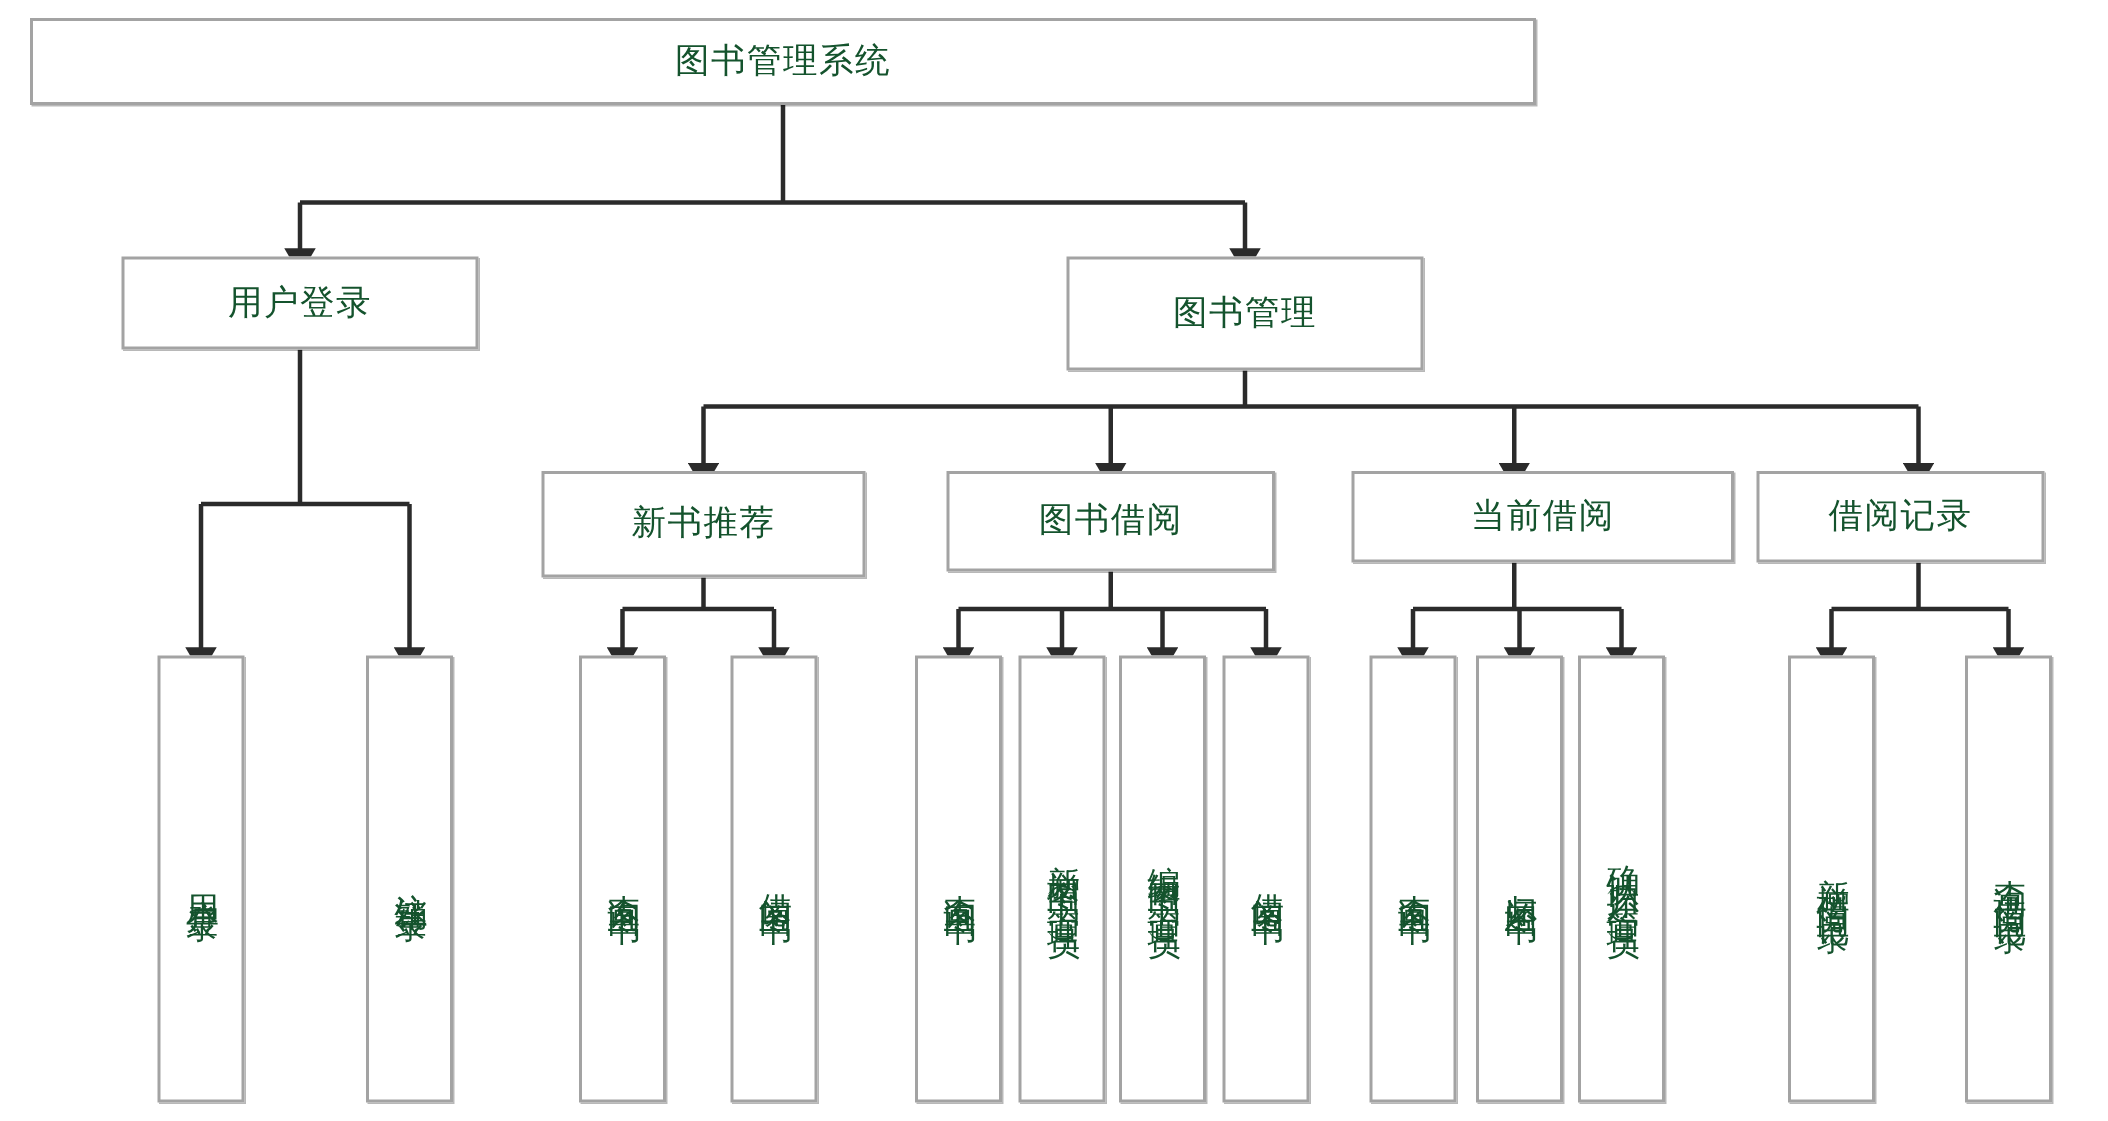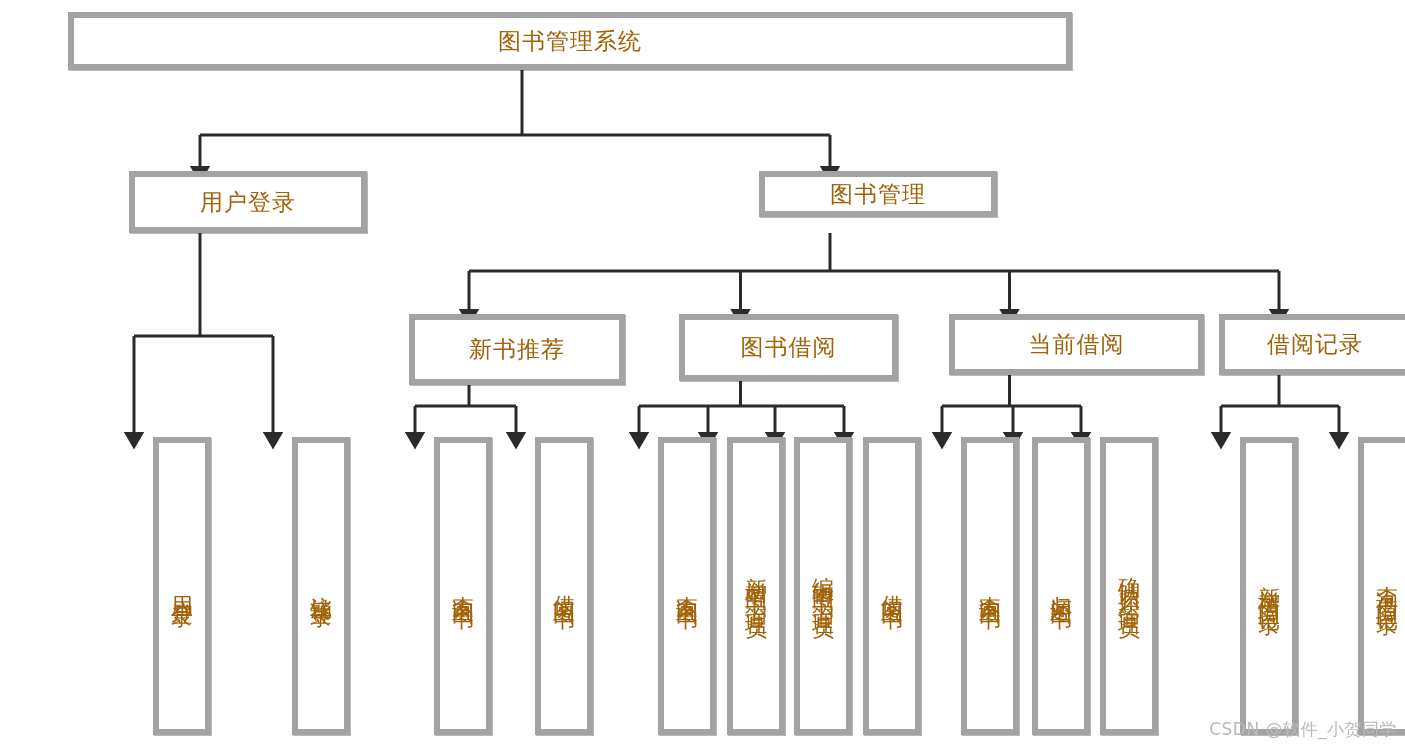--- a/index.html
+++ b/index.html
@@ -22,28 +22,27 @@
     left: 0;
     top: 0;
     width: 1405px;
     height: 747px;
     pointer-events: none;
   }
   .node {
     position: absolute;
     box-sizing: border-box;
     background: #ffffff;
-    border: 6px solid #a3a3a3;
+    border: 2px solid #a3a3a3;
     box-shadow: 1px 1px 0 rgba(0,0,0,0.28);
     display: flex;
     align-items: center;
     justify-content: center;
-    color: #a16207;
+    color: #14532d;
     z-index: 2;
-    margin-left: 48px;
   }
   .node .label {
     font-size: 23px;
     line-height: 1.15;
     letter-spacing: 1px;
     white-space: nowrap;
   }
   .node.leaf {
     align-items: center;
     justify-content: center;
@@ -115,21 +114,21 @@
       <line x1="1221" y1="406" x2="1221" y2="433" stroke="#2b2b2b" stroke-width="3" marker-end="url(#arrowhead)"></line>
       <line x1="1339" y1="406" x2="1339" y2="433" stroke="#2b2b2b" stroke-width="3" marker-end="url(#arrowhead)"></line>
     </svg>
   <div id="nodes-layer">
       <div class="node" style="left: 20px; top: 12px; width: 1004px; height: 58px;">
         <span class="label">图书管理系统</span>
       </div>
       <div class="node" style="left: 81px; top: 171px; width: 238px; height: 62px;">
         <span class="label">用户登录</span>
       </div>
-      <div class="node" style="left: 711px; top: 171px; width: 238px; height: 46px;">
+      <div class="node" style="left: 711px; top: 171px; width: 238px; height: 76px;">
         <span class="label">图书管理</span>
       </div>
       <div class="node" style="left: 361px; top: 314px; width: 216px; height: 71px;">
         <span class="label">新书推荐</span>
       </div>
       <div class="node" style="left: 631px; top: 314px; width: 219px; height: 67px;">
         <span class="label">图书借阅</span>
       </div>
       <div class="node" style="left: 901px; top: 314px; width: 255px; height: 61px;">
         <span class="label">当前借阅</span>
@@ -170,14 +169,13 @@
       <div class="node leaf tall" style="left: 1052px; top: 437px; width: 58px; height: 298px;">
         <span class="label">确认归还（管理员）</span>
       </div>
       <div class="node leaf tall" style="left: 1192px; top: 437px; width: 58px; height: 298px;">
         <span class="label">新增借阅记录</span>
       </div>
       <div class="node leaf tall" style="left: 1310px; top: 437px; width: 58px; height: 298px;">
         <span class="label">查询借阅记录</span>
       </div>
     </div>
-  <div id="watermark">CSDN @软件_小贺同学</div>
 </div>
 
 </body></html>

